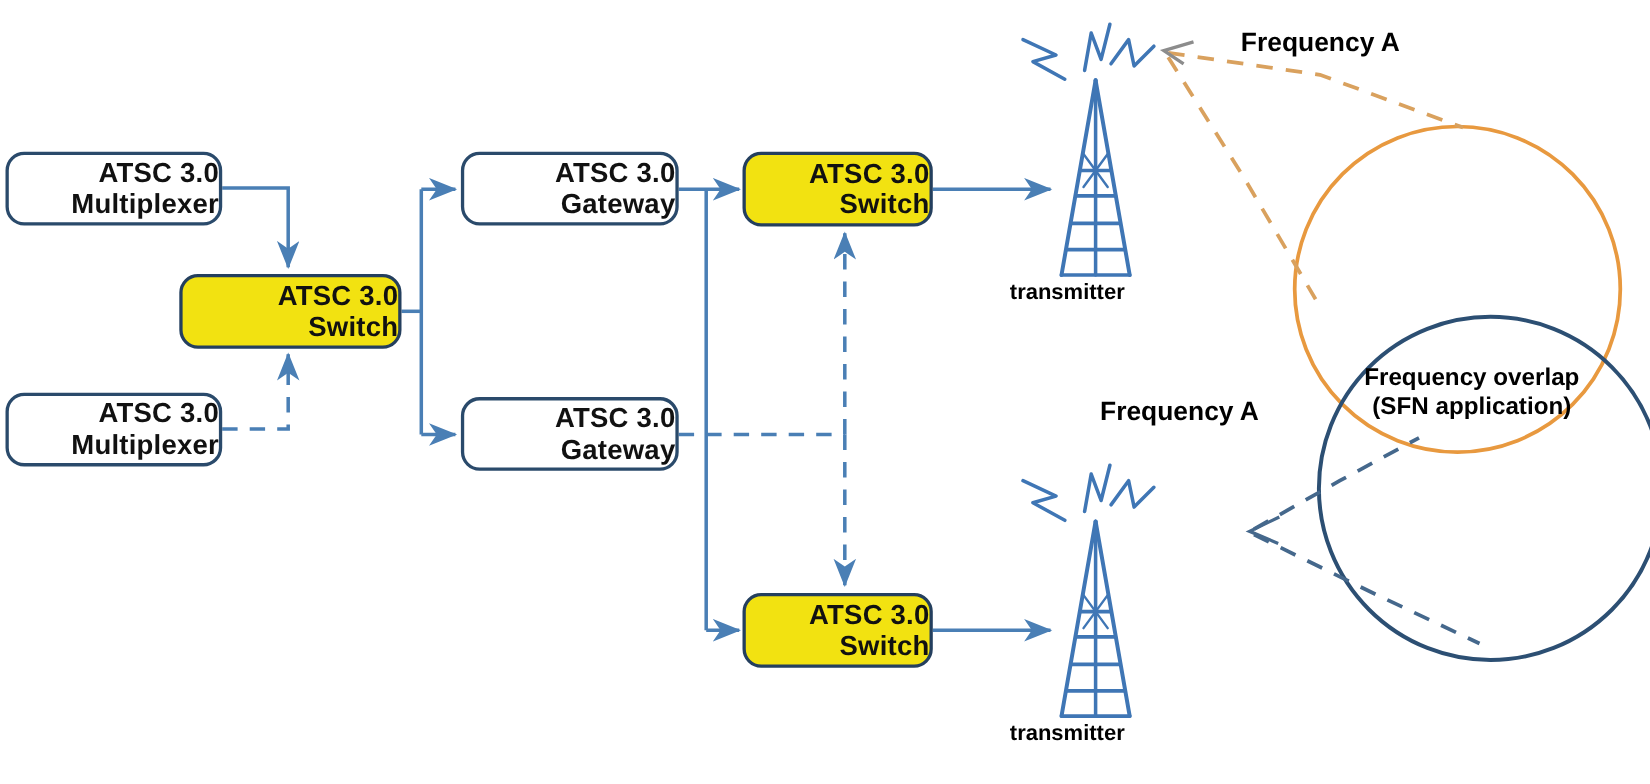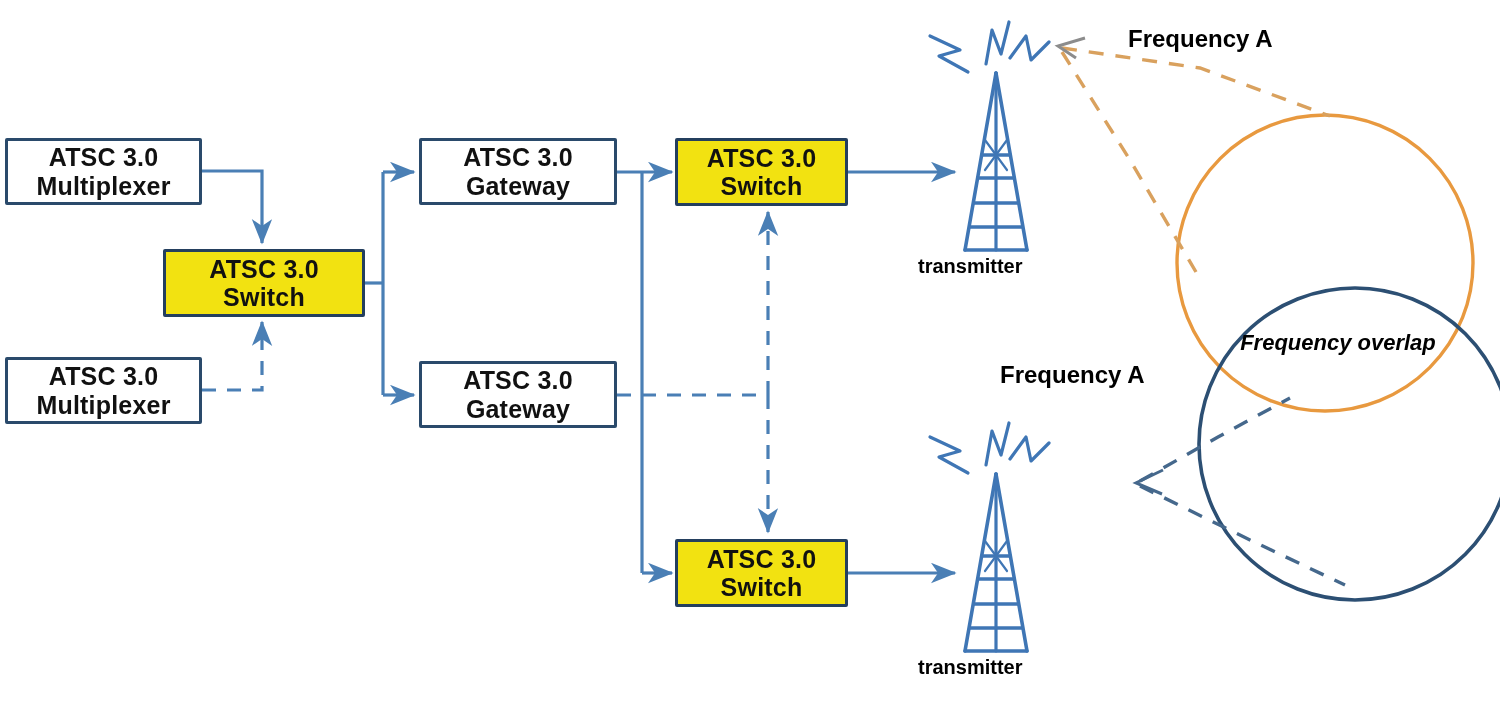--- a/index.html
+++ b/index.html
@@ -19,24 +19,24 @@
     position: absolute;
     left: 0;
     top: 0;
     width: 1500px;
     height: 713px;
   }
   .node-box {
     position: absolute;
     box-sizing: border-box;
     border: 3px solid #2a4a6b;
-    border-radius: 2px;
+    border-radius: 17px;
     display: flex;
     flex-direction: column;
-    align-items: center;
+    align-items: flex-end;
     justify-content: center;
     line-height: 1.14;
     color: #111111;
     font-weight: bold;
     font-size: 25px;
     letter-spacing: 0.2px;
     z-index: 5;
   }
   .node-box.white {
     background: #ffffff;
@@ -57,21 +57,20 @@
   .caption.tower-label { font-size: 20px; }
   .caption.freq-label { font-size: 24px; }
   .overlap-label {
     position: absolute;
     text-align: center;
     font-weight: bold;
     font-size: 22px;
     color: #000000;
     line-height: 1.2;
     z-index: 6;
-    font-style: italic;
   }
 </style>
 </head>
 <body>
 
 <div id="stage">
 
   <svg id="svg-layer" viewBox="0 0 1500 713">
     <defs>
       <marker id="arrow-blue" markerWidth="9" markerHeight="9" refX="7.5" refY="3.2" orient="auto" markerUnits="strokeWidth">
@@ -200,15 +199,16 @@
   <div class="caption tower-label" style="left:918px; top:255px;">transmitter</div>
 
   <div class="caption tower-label" style="left:918px; top:656px;">transmitter</div>
 
   <div class="caption freq-label" style="left:1128px; top:25px;">Frequency A</div>
 
   <div class="caption freq-label" style="left:1000px; top:361px;">Frequency A</div>
 
   <div class="overlap-label" style="left:1238px; top:330px; width:200px;">
     <div>Frequency overlap</div>
+    <div>(SFN application)</div>
   </div>
 
 </div>
 
 </body></html>

